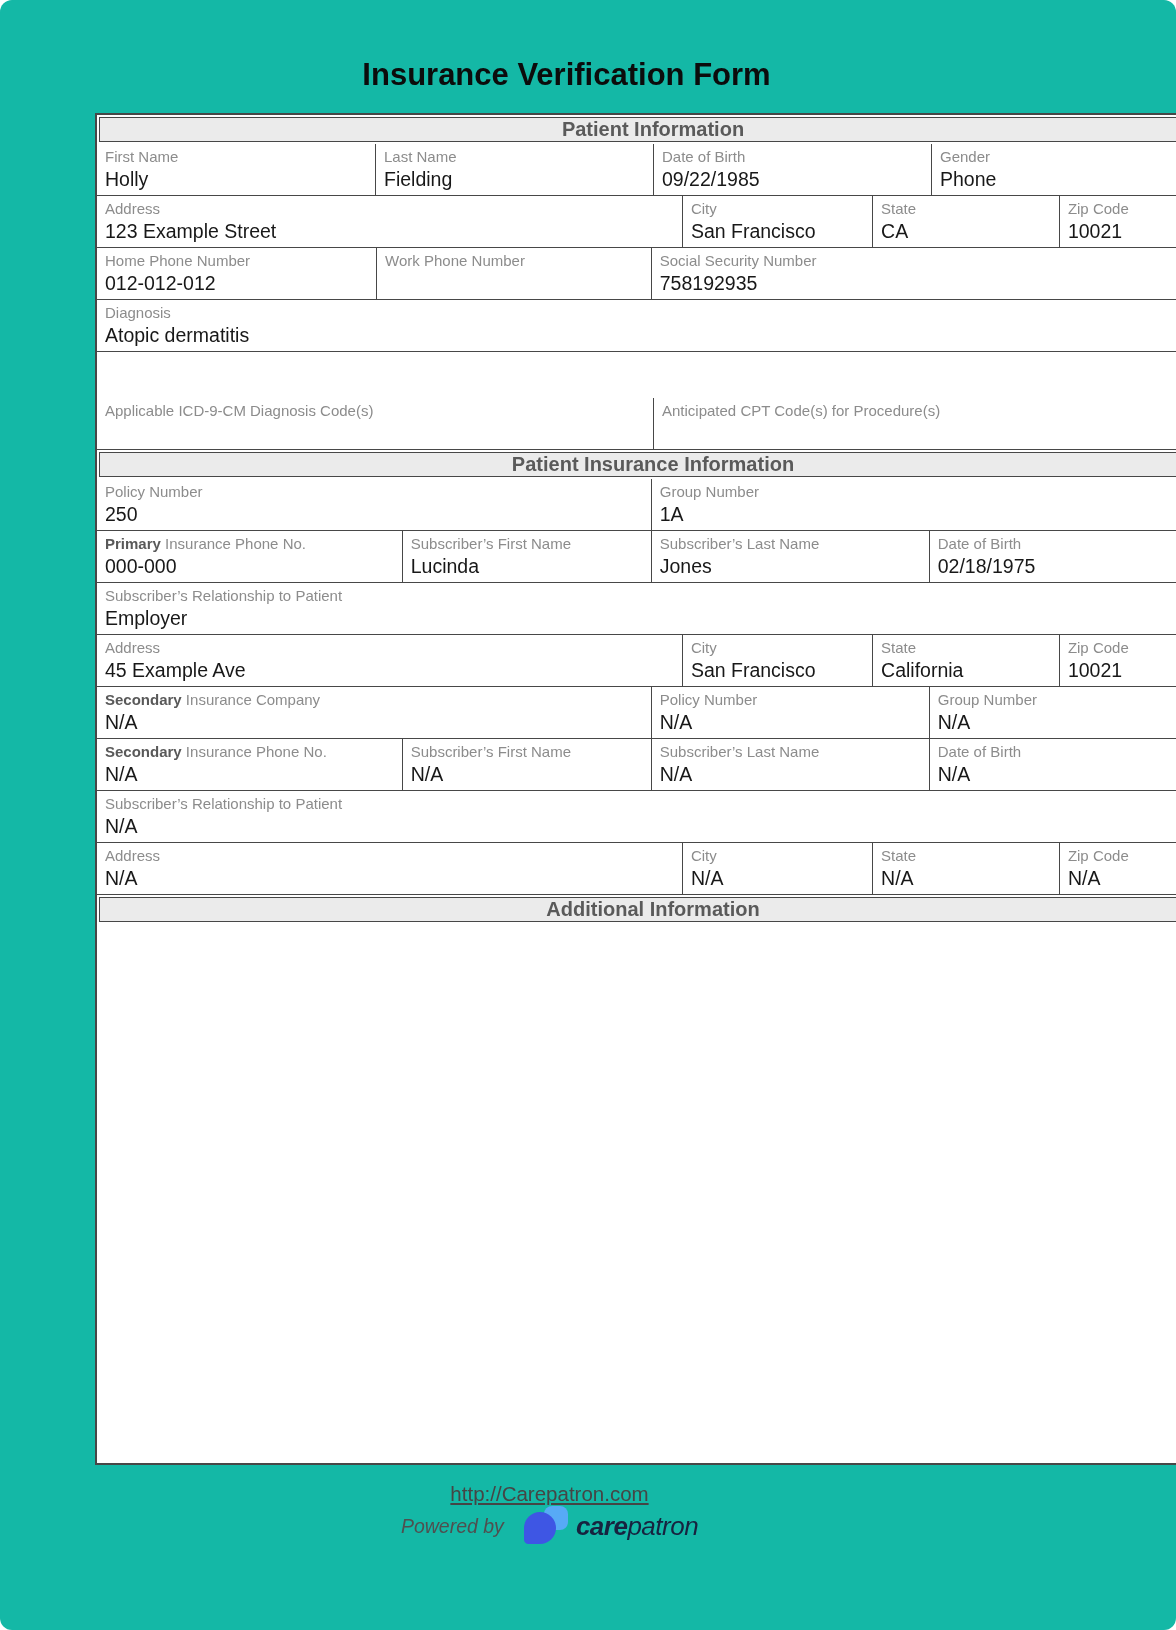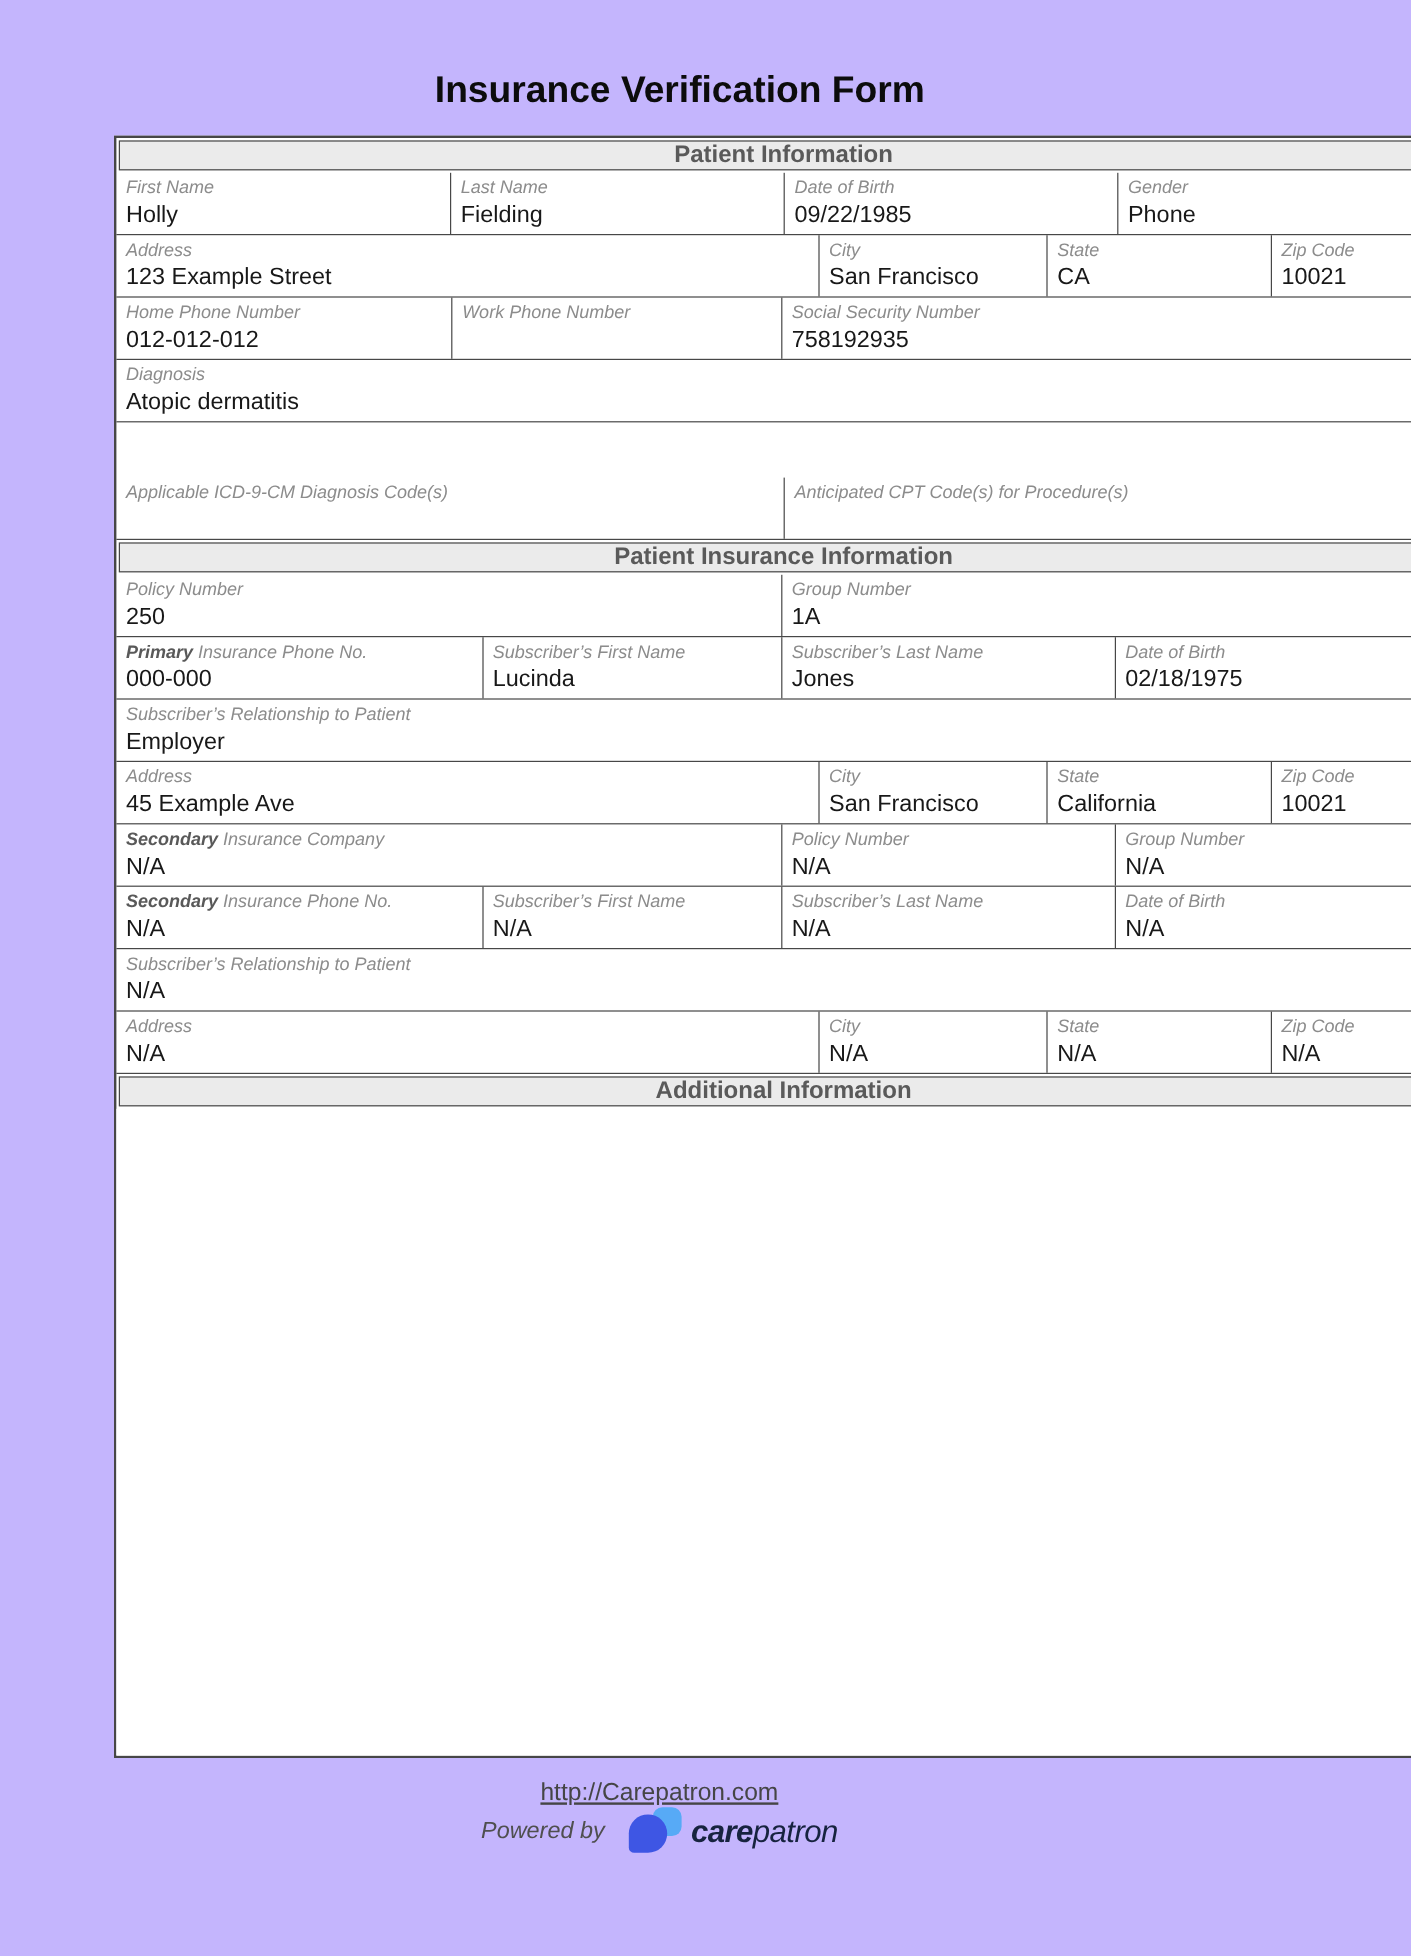--- a/index.html
+++ b/index.html
@@ -10,21 +10,21 @@
     --label-bold-text:#595959;
     --value-text:#181818;
     --logo-indigo:#3e56e4;
     --logo-sky:#57aaf6;
     --brand-navy:#17233f;
     --link-gray:#454545;
   }
   *{box-sizing:border-box;}
   html,body{margin:0;padding:0;background:#ffffff;}
   body{font-family:"Liberation Sans", sans-serif;}
-  .page{position:relative;width:1176px;height:1630px;background:#c4b5fd;overflow:hidden;}
+  .page{position:relative;width:1176px;height:1630px;background:#14b8a6;overflow:hidden;border-radius:12px;}
 
   .title{position:absolute;top:57px;left:95px;width:943px;margin:0;
          text-align:center;font-size:31px;font-weight:bold;color:#0c0c0c;}
 
   .form-table{position:absolute;left:95px;top:113px;width:1116px;
               border:2px solid var(--border);background:#fff;}
 
   .sect{margin:2px;border:1px solid var(--border);background:var(--section-header-bg);
         height:25px;display:flex;align-items:center;justify-content:center;
         font-weight:bold;font-size:20px;color:var(--section-header-text);}
@@ -33,21 +33,21 @@
   .cols-q{grid-template-columns:1fr 1fr 1fr 1fr;}
   .cols-addr{grid-template-columns:52.6fr 17.1fr 16.8fr 13.5fr;}
   .cols-p3{grid-template-columns:25.1fr 24.7fr 50.2fr;}
   .cols-h{grid-template-columns:1fr 1fr;margin-top:46px;}
   .cols-c3{grid-template-columns:49.8fr 25fr 25.2fr;}
   .cols-p4{grid-template-columns:27.4fr 22.4fr 25fr 25.2fr;}
   .cols-1{grid-template-columns:1fr;}
 
   .cell{padding:4px 8px 2px 8px;border-left:1.5px solid var(--border);overflow:hidden;}
   .cell:first-child{border-left:none;}
-  .flabel{font-size:15px;color:var(--label-text);line-height:1.25;white-space:nowrap;font-style:italic;}
+  .flabel{font-size:15px;color:var(--label-text);line-height:1.25;white-space:nowrap;}
   .flabel .lb{color:var(--label-bold-text);font-weight:bold;}
   .fvalue{font-size:19.5px;color:var(--value-text);line-height:1.25;margin-top:0;white-space:nowrap;}
 
   .free-area{height:539px;background:#fff;}
 
   .footer{position:absolute;left:78px;top:1482px;width:943px;
           display:flex;justify-content:space-between;align-items:center;flex-direction:column;}
   .site-link{font-size:20.5px;color:var(--link-gray);text-decoration:underline;cursor:pointer;}
   .powered{display:flex;align-items:center;font-style:italic;}
   .pb-text{font-size:19.5px;color:#4f4f4f;margin-right:18px;}

